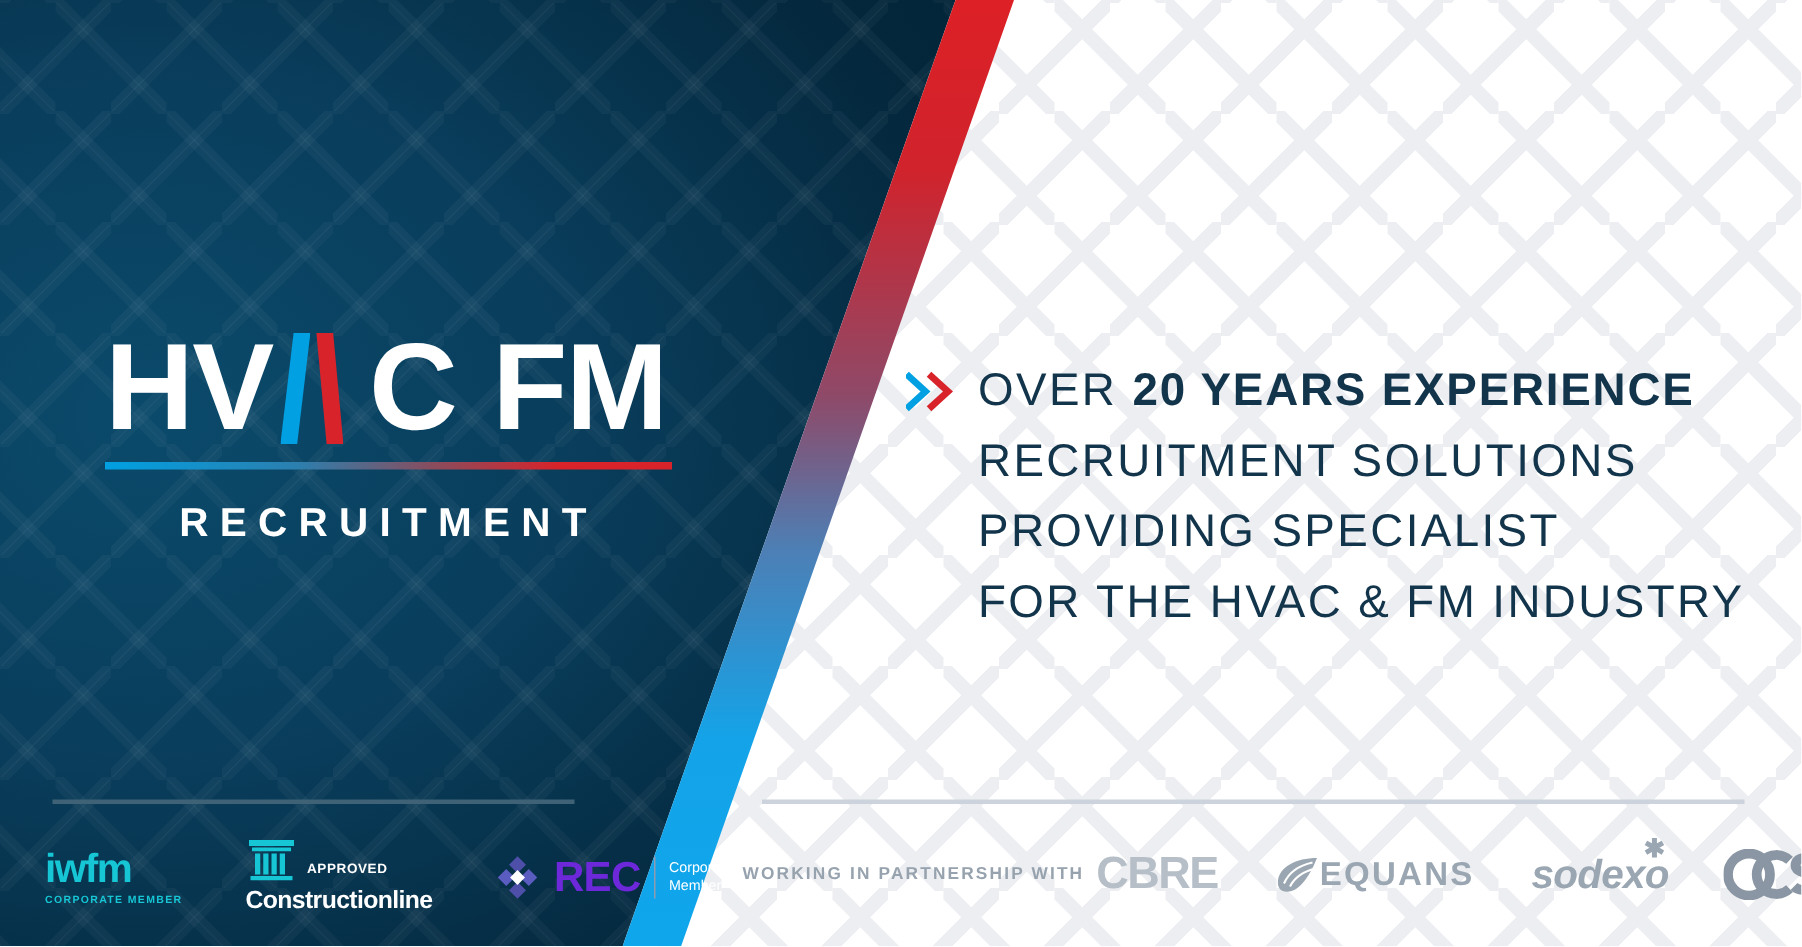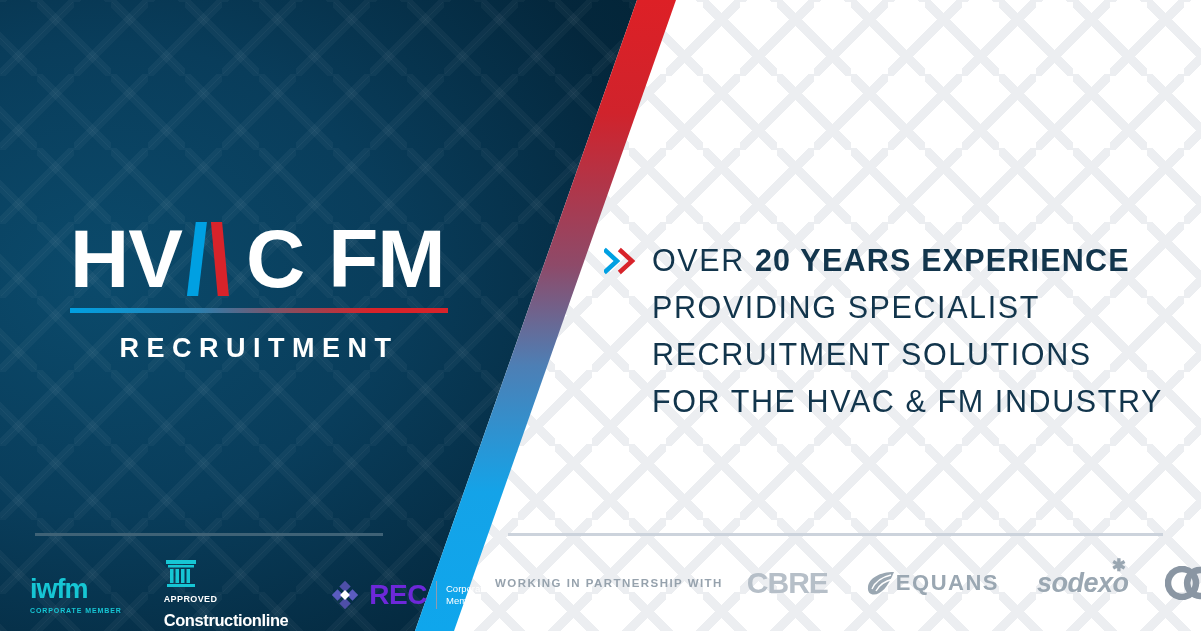--- a/index.html
+++ b/index.html
@@ -140,21 +140,21 @@
   .iwfm-word {
     color:#16c6d4; font-size:27px; font-weight:bold; letter-spacing:-1px;
     line-height:27px; font-family:"Liberation Sans", sans-serif;
   }
   .iwfm-sub {
     margin-top:4px; color:#16c6d4; font-size:7px; font-weight:bold;
     letter-spacing:.9px; font-family:"Liberation Sans", sans-serif;
   }
 
   .cline { display:block; }
-  .cline-top { display:flex; gap:7px;flex-direction:column; }
+  .cline-top { display:flex; align-items:flex-end; gap:7px; }
   .cline-approved {
     color:#ffffff; font-size:9px; font-weight:bold; letter-spacing:.4px;
     padding-bottom:3px; font-family:"Liberation Sans", sans-serif;
   }
   .cline-word {
     margin-top:4px; color:#ffffff; font-size:16.5px; font-weight:bold;
     letter-spacing:-.4px; font-family:"Liberation Sans", sans-serif;
   }
 
   .rec { display:flex; align-items:center; gap:9px; }
@@ -168,21 +168,21 @@
     font-family:"Liberation Sans", sans-serif;
   }
 
   
   .partners { position:absolute; left:495px; top:566px; display:flex; align-items:center; }
   .partners-label {
     color:#96a2ad; font-size:11.5px; font-weight:bold; letter-spacing:1.45px;
     font-family:"Liberation Sans", sans-serif; white-space:nowrap;
   }
   .cbre {
-    margin-left:24px; color:#b6bfc8; font-size:30px; font-weight:bold;
+    margin-left:8px; color:#b6bfc8; font-size:30px; font-weight:bold;
     letter-spacing:-1px; font-family:"Liberation Sans", sans-serif;
   }
   .equans { margin-left:38px; display:flex; align-items:center; }
   .equans-word {
     color:#9aa7b2; font-size:22px; font-weight:bold; letter-spacing:1.5px;
     font-family:"Liberation Sans", sans-serif;
   }
   .sodexo {
     margin-left:38px; position:relative;
     color:#9aa7b2; font-size:27px; font-weight:bold; font-style:italic;
@@ -225,22 +225,22 @@
   </div>
 
   <div class="headline">
     <div class="headline-row1">
       <svg class="chevron-mark" viewBox="0 0 34 32">
         <path d="M2 6 L13 16 L2 26" fill="none" stroke="#00a0e2" stroke-width="4.5" stroke-linecap="square"></path>
         <path d="M17 6 L28 16 L17 26" fill="none" stroke="#d8232a" stroke-width="4.5" stroke-linecap="square"></path>
       </svg>
       <div class="hl-line"><span>OVER </span><span class="hl-bold">20 YEARS EXPERIENCE</span></div>
     </div>
+    <div class="hl-line indent">RECRUITMENT SOLUTIONS</div>
     <div class="hl-line indent">PROVIDING SPECIALIST</div>
-    <div class="hl-line indent">RECRUITMENT SOLUTIONS</div>
     <div class="hl-line indent">FOR THE HVAC &amp; FM INDUSTRY</div>
   </div>
 
   <div class="rule-dark"></div>
   <div class="rule-light"></div>
 
   <div class="accreditations">
 
     <div class="iwfm">
       <div class="iwfm-word">iwfm</div>

